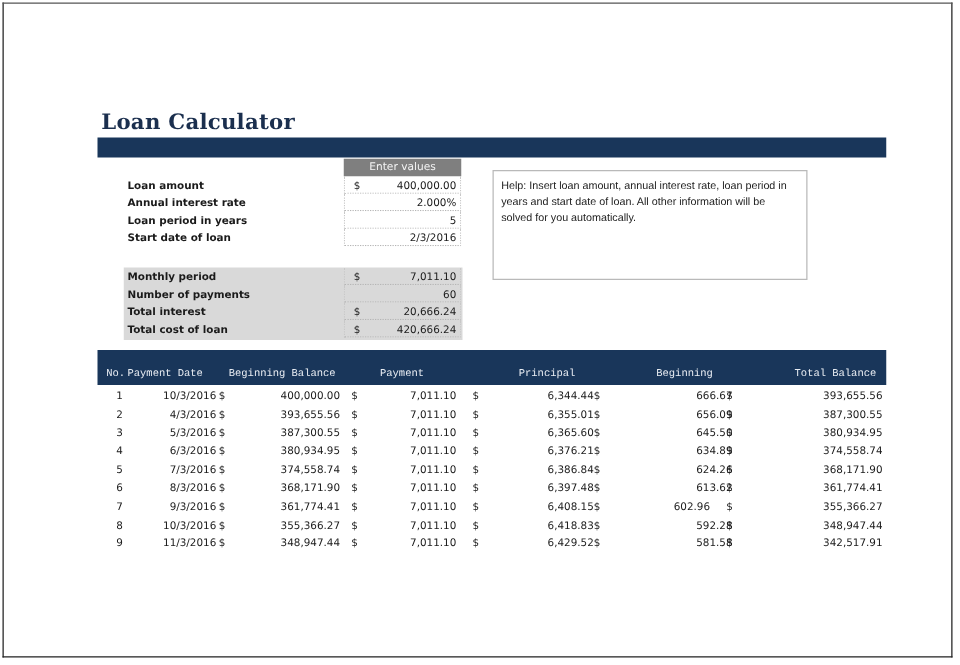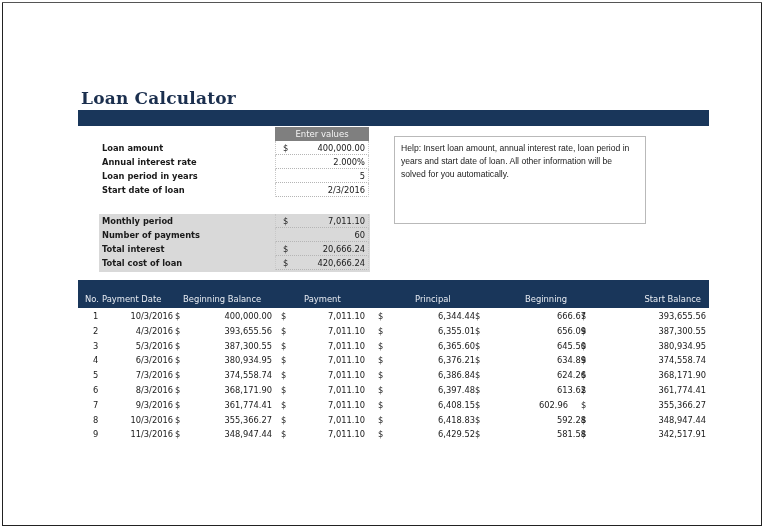--- a/index.html
+++ b/index.html
@@ -17,21 +17,21 @@
     .form-row .lbl { position: absolute; left: 2px; top: 0; font-weight: bold; }
     .form-row .cell { position: absolute; left: 175px; top: 0; width: 94px; height: 14px;
                       border-bottom: 1px dotted #b5b5b5; border-left: 1px dotted #c8c8c8; border-right: 1px dotted #c8c8c8; box-sizing: border-box; }
     .cell .cur { position: absolute; left: 7px; }
     .cell .val { position: absolute; right: 3px; }
     .summary-bg { position: absolute; left: 99px; top: 214px; width: 271px; height: 58px; background: #d9d9d9; }
     .help { position: absolute; left: 394px; top: 136px; width: 252px; height: 88px;
             border: 1px solid #b9b9b9; box-sizing: border-box; padding: 5px 6px; font-size: 8.6px;
             line-height: 13px; font-family: "Liberation Sans", sans-serif; color: #222; }
     .thead { position: absolute; left: 78px; top: 280px; width: 631px; height: 28px; background: #19365a; color: #e9edf3; }
-    .thead span { position: absolute; bottom: 4px; font-size: 8.4px; white-space: nowrap; }
+    .thead span { position: absolute; bottom: 4px; font-size: 8.4px; white-space: nowrap; font-family: Liberation Mono, monospace; }
     .trow { position: absolute; left: 78px; width: 631px; height: 14.8px; font-size: 8.3px; line-height: 14.8px; }
     .trow span { position: absolute; white-space: nowrap; }
     .r { text-align: right; }
   </style>
 </head>
 <body>
 
 <div class="page"></div>
 <div class="page-top"></div>
 
@@ -97,21 +97,21 @@
 
 <div class="help">Help: Insert loan amount, annual interest rate, loan period in years and start date of loan. All other information will be solved for you automatically.</div>
 
 <div class="thead">
   <span style="left:7px">No.</span>
   <span style="left:24px">Payment Date</span>
   <span style="left:105px">Beginning Balance</span>
   <span style="left:226px">Payment</span>
   <span style="left:337px">Principal</span>
   <span style="left:447px">Beginning</span>
-  <span style="right:8px">Start Balance</span>
+  <span style="right:8px">Total Balance</span>
 </div>
 
 <div id="rows">
     <div class="trow" style="top: 309px;">
     <span style="left:15px">1</span>
     <span class="r" style="left:40px;width:55px">10/3/2016</span>
     <span style="left:97px">$</span>
     <span class="r" style="left:125px;width:69px">400,000.00</span>
     <span style="left:203px">$</span>
     <span class="r" style="left:232px;width:55px">7,011.10</span>

